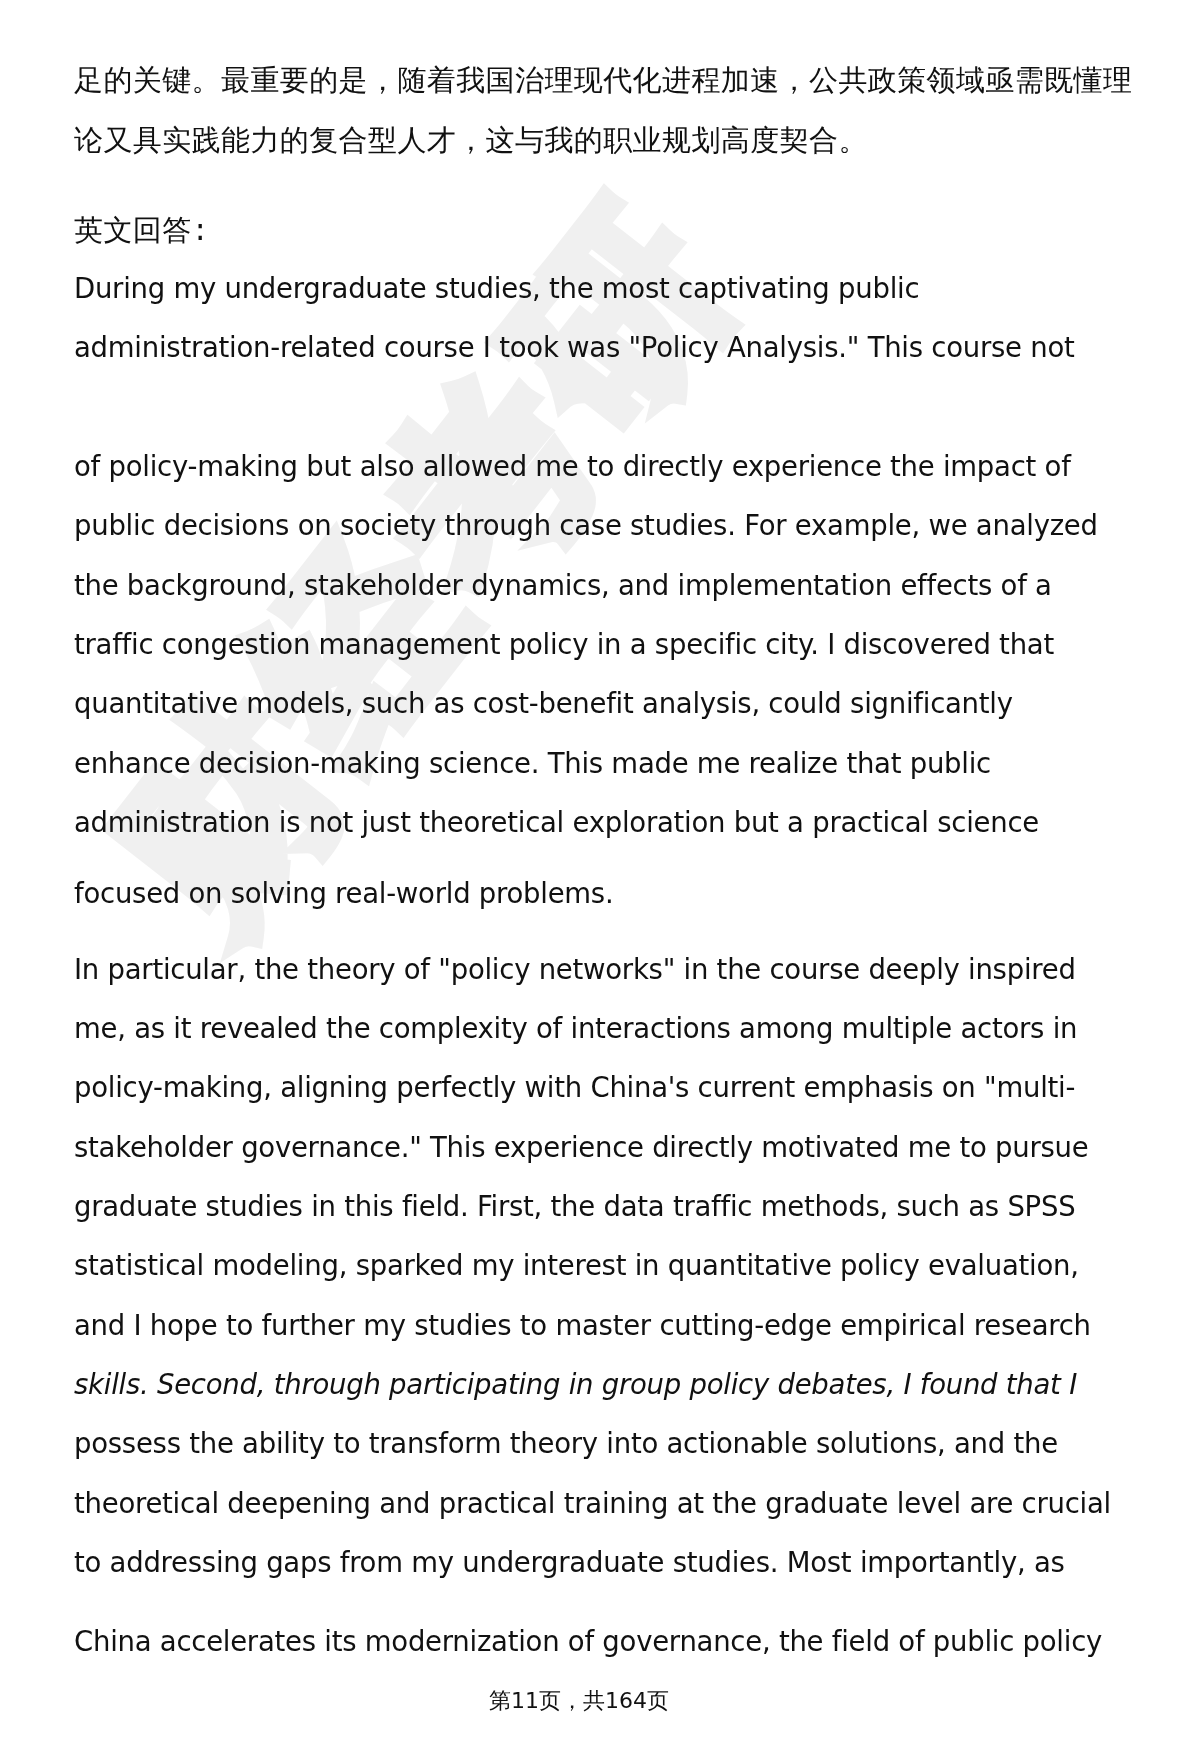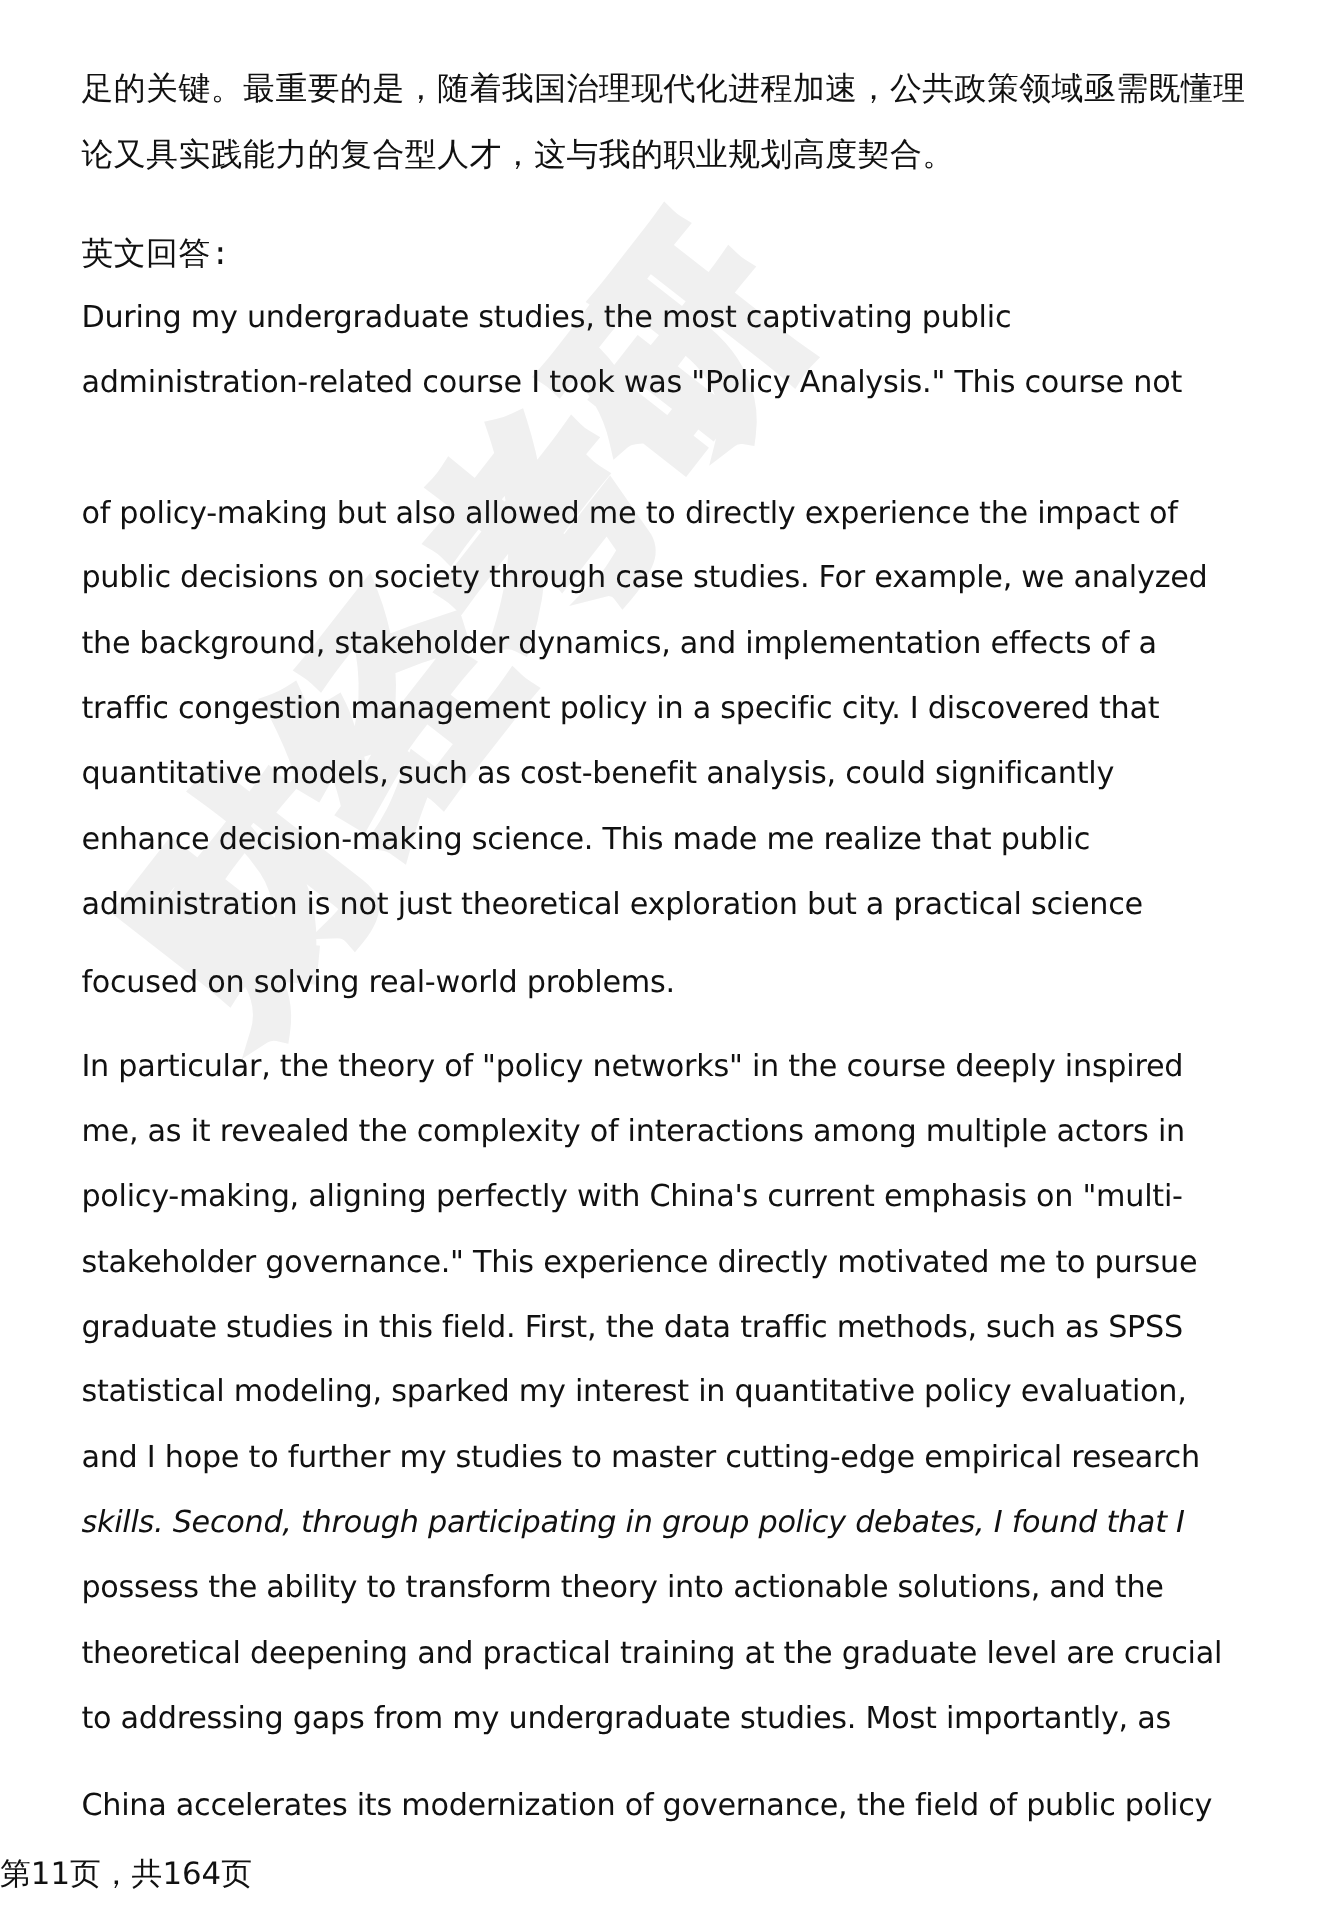--- a/index.html
+++ b/index.html
@@ -52,22 +52,22 @@
     }
     .en {
       font-size: 27.5px;
       letter-spacing: -0.25px;
     }
     .footer {
       position: absolute;
       left: 0;
       width: 1158px;
       top: 1690px;
-      text-align: left;
-      font-size: 28px;
+      text-align: center;
+      font-size: 22px;
       z-index: 1;
       line-height: 1;
       letter-spacing: 0px;
     }
   </style>
 </head>
 <body>
 
 <div class="page">
 

